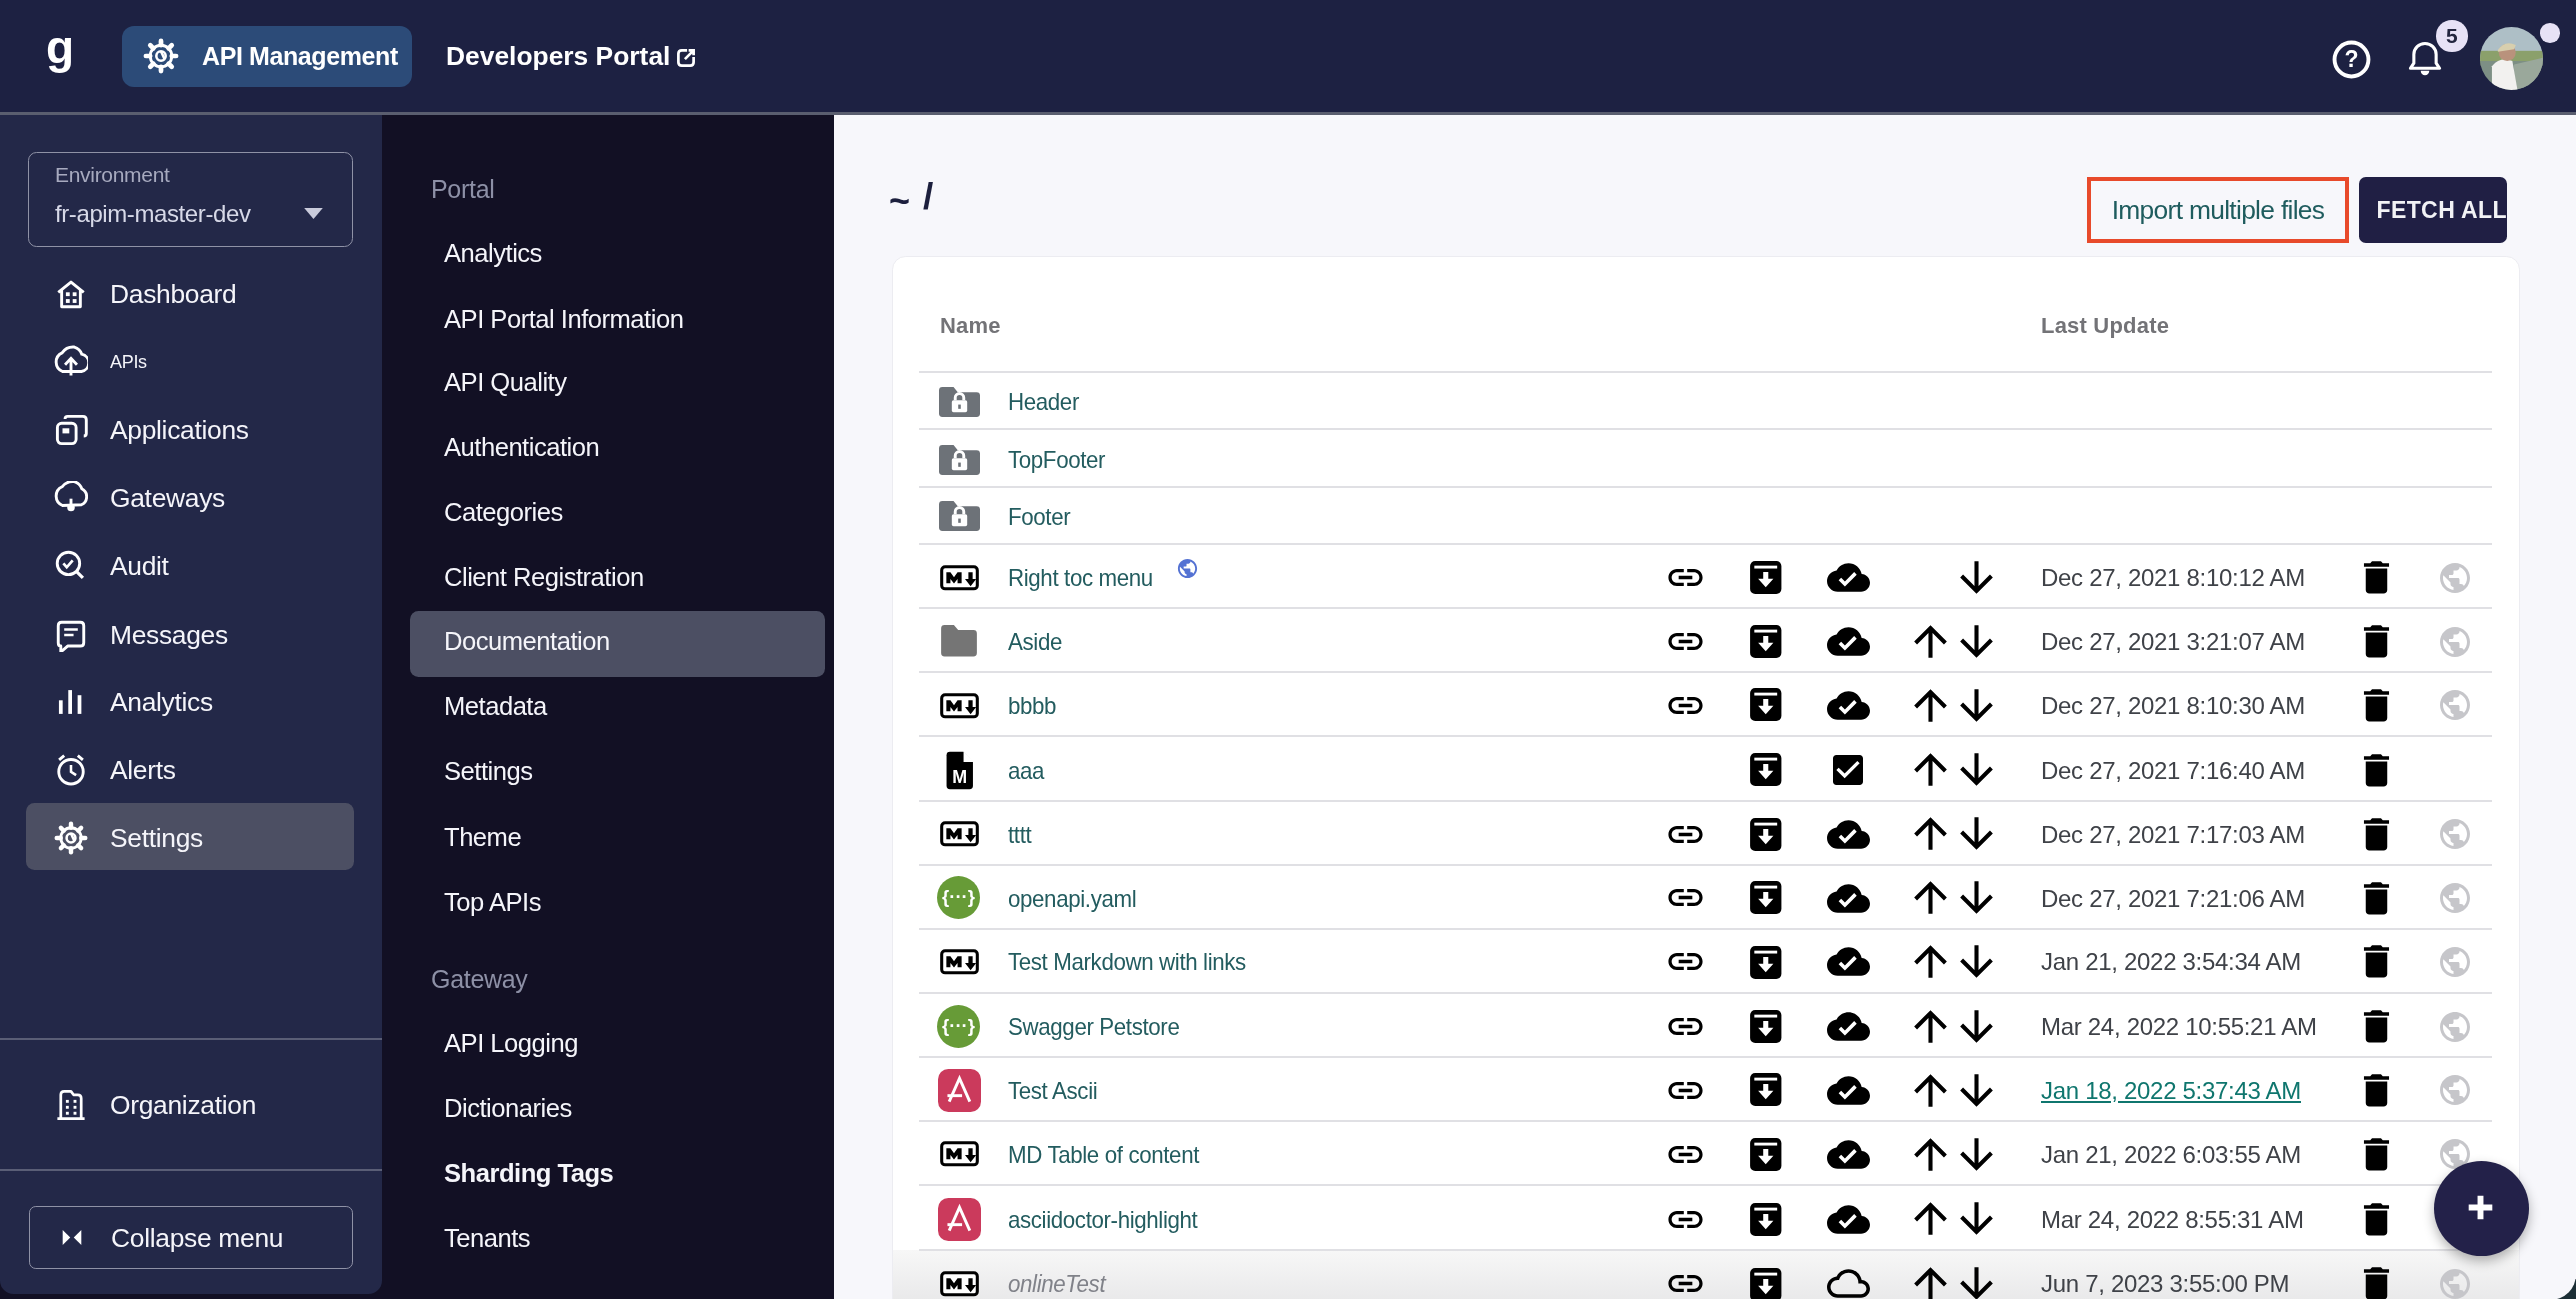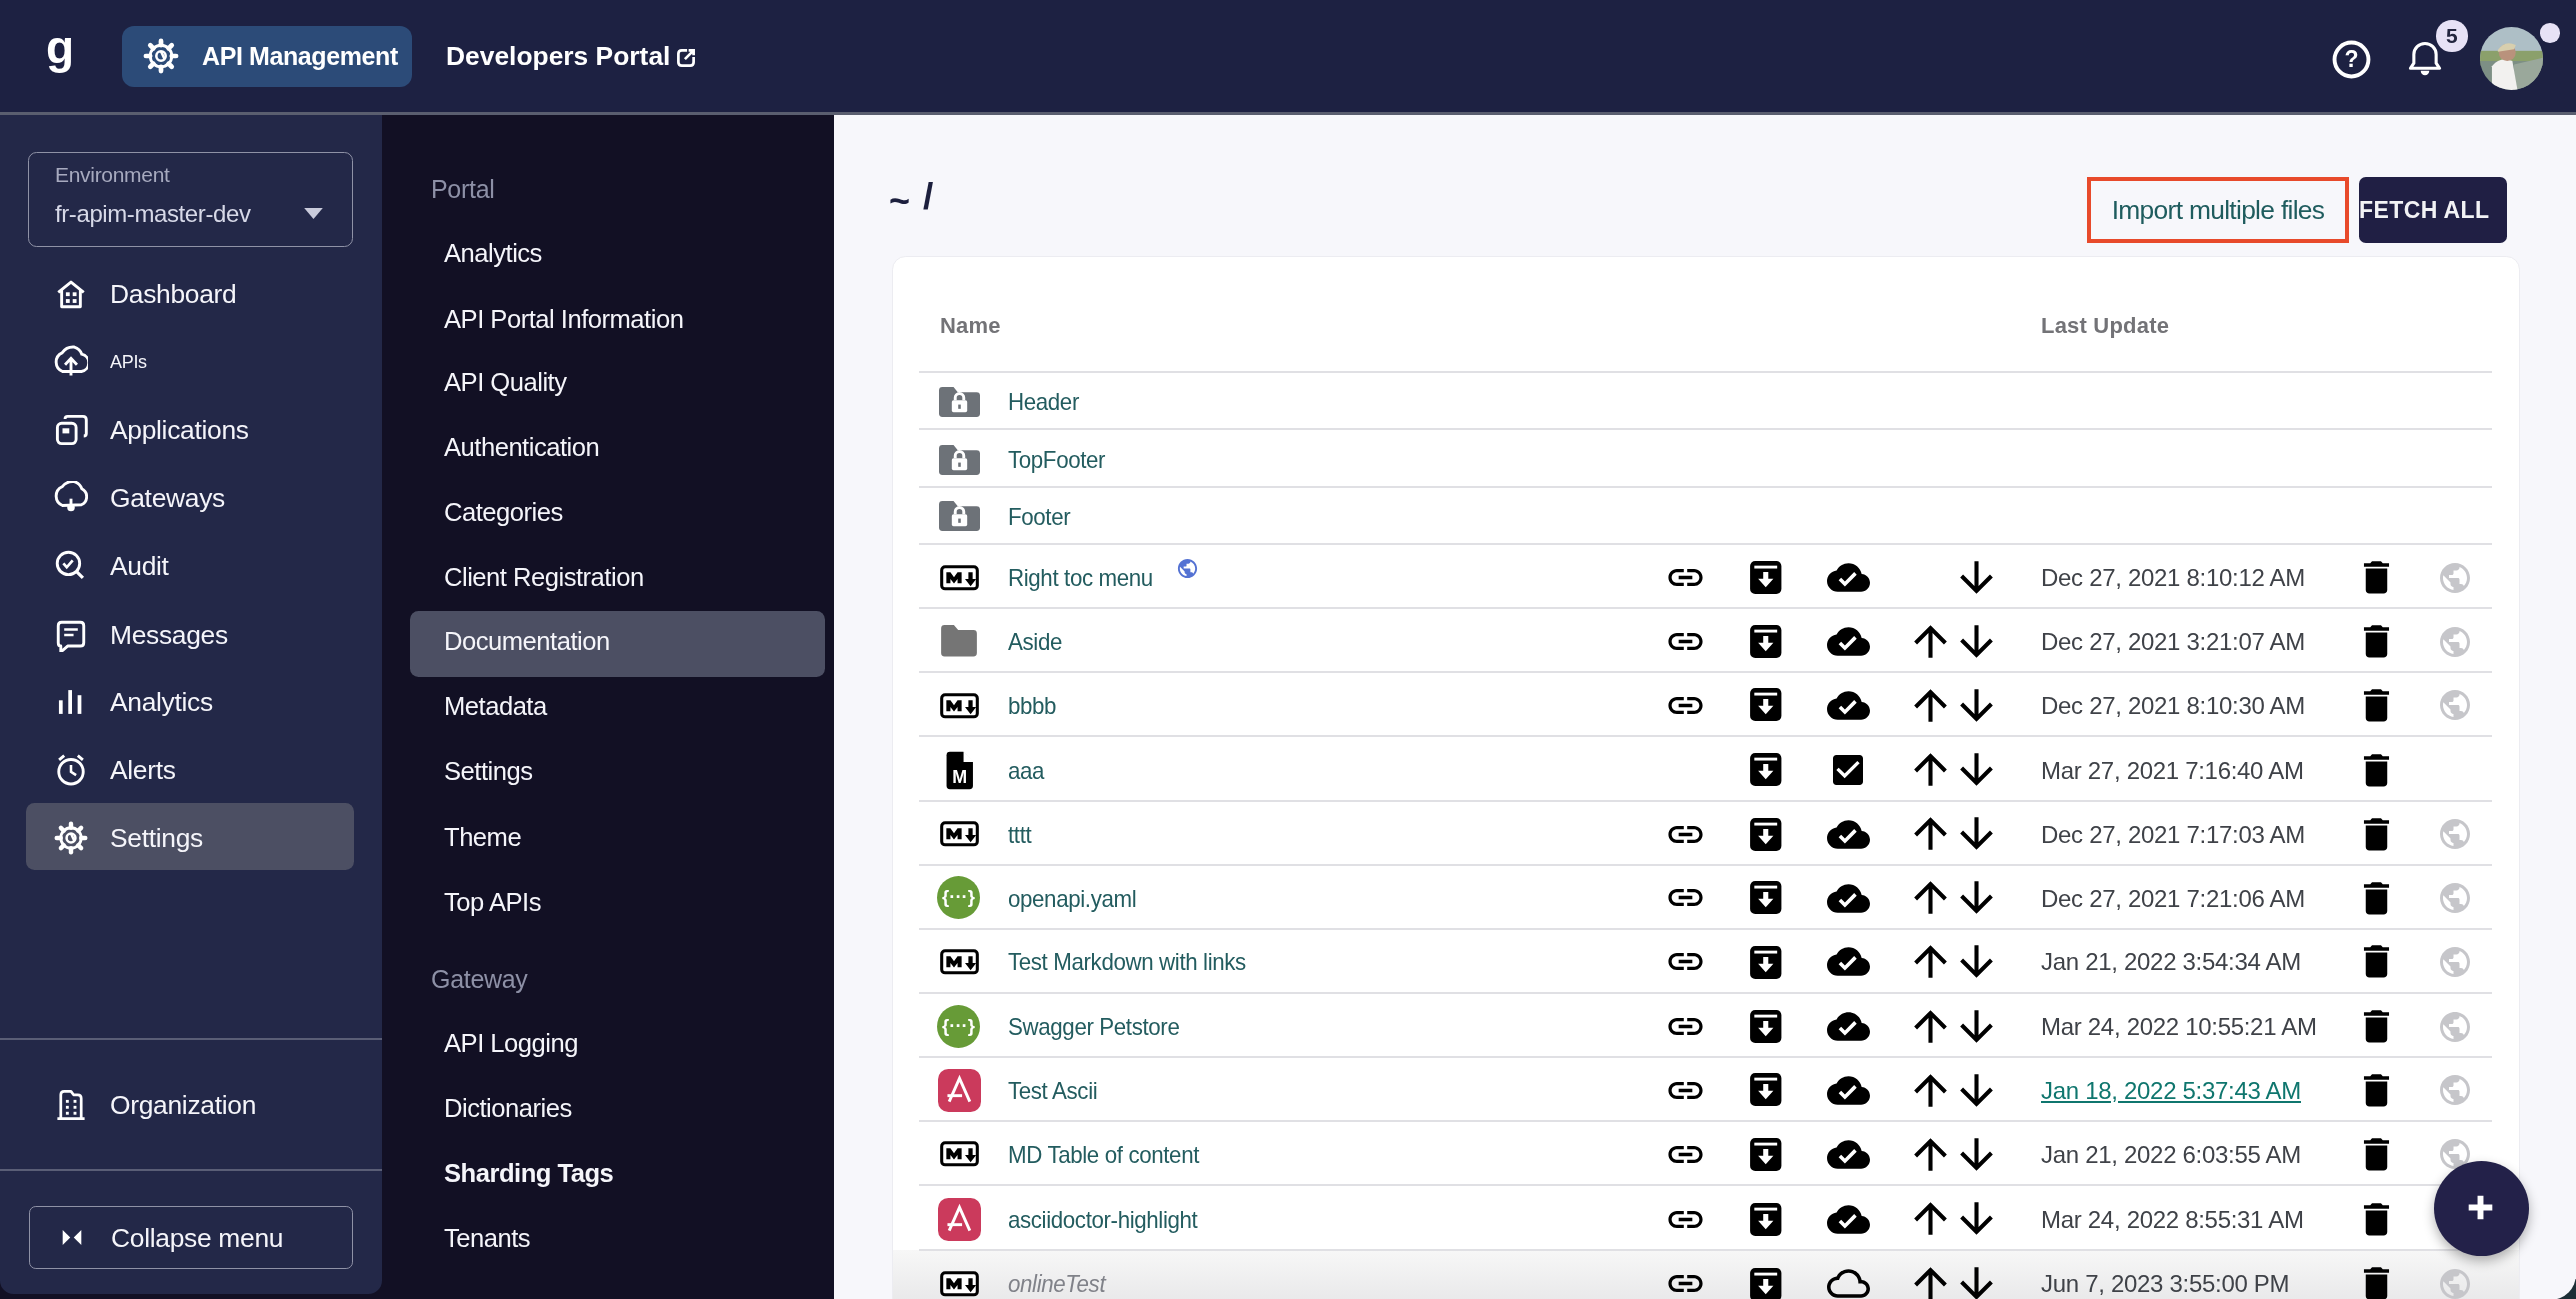--- a/index.html
+++ b/index.html
@@ -163,21 +163,21 @@
 <div class="a txt" style="left:431px;top:964px;height:31.5px;line-height:31.5px;font-size:25px;color:#8d90a6;font-weight:400;letter-spacing:-0.3px;">Gateway</div>
 <div class="a txt" style="left:444px;top:1027px;height:33px;line-height:33px;font-size:25.6px;color:#f5f5fa;font-weight:400;letter-spacing:-0.5px;">API Logging</div>
 <div class="a txt" style="left:444px;top:1092px;height:33px;line-height:33px;font-size:25.6px;color:#f5f5fa;font-weight:400;letter-spacing:-0.5px;">Dictionaries</div>
 <div class="a txt" style="left:444px;top:1157px;height:33px;line-height:33px;font-size:25.6px;color:#f5f5fa;font-weight:700;letter-spacing:-0.5px;">Sharding Tags</div>
 <div class="a txt" style="left:444px;top:1222px;height:33px;line-height:33px;font-size:25.6px;color:#f5f5fa;font-weight:400;letter-spacing:-0.5px;">Tenants</div>
 <div class="a txt" style="left:889px;top:178px;height:46px;line-height:46px;font-size:36px;color:#1c1f3d;font-weight:700;">~</div>
 <div class="a txt" style="left:923px;top:172px;height:49px;line-height:49px;font-size:37px;color:#1c1f3d;font-weight:700;">/</div>
 <div class="a" style="left:2087px;top:177px;width:262px;height:66px;border:4.3px solid #e84a2b"></div>
 <div class="a txt" style="left:2087px;top:193px;width:262px;height:34px;line-height:34px;font-size:26.4px;color:#1f5c5e;text-align:center;letter-spacing:-0.7px">Import multiple files</div>
 <div class="a" style="left:2359px;top:177px;width:148px;height:66px;background:#201f44;border-radius:6.8px"></div>
-<div class="a txt" style="left:2359px;top:193px;width:148px;height:34px;line-height:34px;font-size:23px;color:#f2f2f5;font-weight:700;text-align:left;letter-spacing:0.4px">FETCH ALL</div>
+<div class="a txt" style="left:2359px;top:193px;width:148px;height:34px;line-height:34px;font-size:23px;color:#f2f2f5;font-weight:700;text-align:right;letter-spacing:0.4px">FETCH ALL</div>
 <div class="a" style="left:892px;top:256px;width:1628px;height:1044px;background:#fff;border-radius:13.6px 13.6px 0 0;border:0.9px solid #ececf1"></div>
 <div class="a txt" style="left:940px;top:312px;height:28px;line-height:28px;font-size:22px;color:#737377;font-weight:700;letter-spacing:0.2px;">Name</div>
 <div class="a txt" style="left:2041px;top:312px;height:28px;line-height:28px;font-size:22px;color:#737377;font-weight:700;letter-spacing:0.2px;">Last Update</div>
 <div class="a" style="left:893px;top:1250px;width:1626px;height:50px;background:linear-gradient(#f7f7f7,#e9e9ea)"></div>
 <div class="a" style="left:919px;top:371px;width:1573px;height:1.7px;background:#e0e0e4"></div>
 <div class="a" style="left:919px;top:428px;width:1573px;height:1.7px;background:#e0e0e4"></div>
 <div class="a" style="left:919px;top:486px;width:1573px;height:1.7px;background:#e0e0e4"></div>
 <div class="a" style="left:919px;top:543px;width:1573px;height:1.7px;background:#e0e0e4"></div>
 <div class="a" style="left:919px;top:607px;width:1573px;height:1.7px;background:#e0e0e4"></div>
 <div class="a" style="left:919px;top:671px;width:1573px;height:1.7px;background:#e0e0e4"></div>
@@ -354,21 +354,21 @@
 <svg class="a" style="left:1906px;top:745px" width="49" height="49" viewBox="0 0 58 58">
     <g transform="scale(2.417)">
       <path d="M4 12l1.41 1.41L11 7.83V20h2V7.83l5.58 5.59L20 12l-8-8-8 8z" fill="#000"></path>
     </g>
   </svg>
 <svg class="a" style="left:1952px;top:745px" width="49" height="49" viewBox="0 0 58 58">
     <g transform="scale(2.417)">
       <path d="M20 12l-1.41-1.41L13 16.17V4h-2v12.17l-5.58-5.59L4 12l8 8 8-8z" fill="#000"></path>
     </g>
   </svg>
-<div class="a txt" style="left:2041px;top:755px;height:31px;line-height:31px;font-size:24px;color:#3f4248;font-weight:400;letter-spacing:-0.3px;">Mar 27, 2021 7:16:40 AM</div>
+<div class="a txt" style="left:2041px;top:755px;height:31px;line-height:31px;font-size:24px;color:#3f4248;font-weight:400;letter-spacing:-0.3px;">Dec 27, 2021 7:16:40 AM</div>
 <svg class="a" style="left:2355px;top:749px" width="43" height="43" viewBox="0 0 50 50">
     <g transform="scale(2.083)">
       <path d="M6 19c0 1.1.9 2 2 2h8c1.1 0 2-.9 2-2V7H6v12zM19 4h-3.5l-1-1h-5l-1 1H5v2h14V4z" fill="#000"></path>
     </g>
   </svg>
 <svg class="a" style="left:940px;top:821px" width="39" height="25.6" viewBox="0 0 46 30">
     <rect x="2" y="2" width="42" height="26" rx="4" fill="#fff" stroke="#000" stroke-width="3.6"></rect>
     <path d="M7.5 21.5 V8.5 h4.8 l4.2 5.8 4.2 -5.8 h4.8 v13 h-4.8 V16.5 l-4.2 5.2 -4.2 -5.2 v5 Z" fill="#000"></path>
     <path d="M33.5 8.5 h5 v8 h4.2 l-6.6 8.6 -6.6 -8.6 h4 Z" fill="#000"></path>
   </svg>

